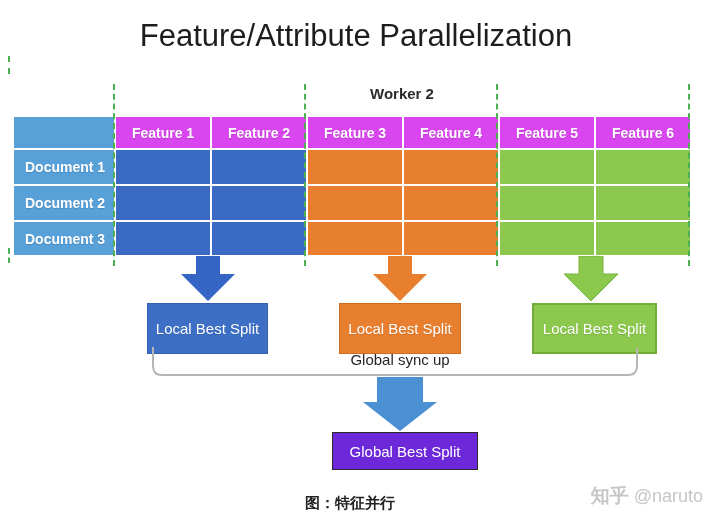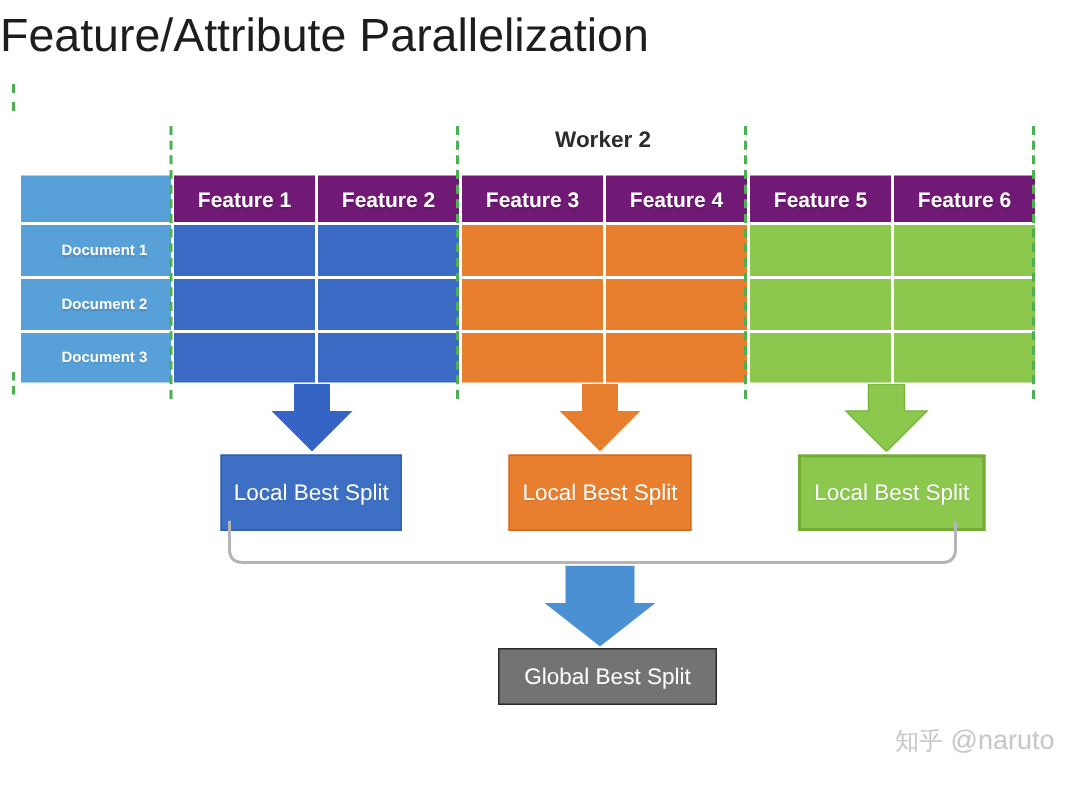--- a/index.html
+++ b/index.html
@@ -1,22 +1,22 @@
 <!DOCTYPE html>
 <html><head>
 <meta charset="utf-8">
 <style>
   html,body { margin:0; padding:0; background:#ffffff; }
   .stage {
     position:relative; width:720px; height:525px; background:#ffffff;
     font-family:"Liberation Sans", sans-serif; overflow:hidden;
   }
   .title {
-    position:absolute; left:0; top:6px; width:688px; margin:0;
-    font-size:31px; font-weight:400; color:#1d1d1d;
+    position:absolute; left:0; top:6px; width:688px; margin:12px;
+    text-align:center; font-size:31px; font-weight:400; color:#1d1d1d;
   }
   .worker-label {
     position:absolute; top:85px; width:110px; text-align:center;
     font-size:15px; color:#2b2b2b;
   }
   .wl1 { left:155px; } .wl2 { left:347px;font-weight:bold; } .wl3 { left:538px; }
 
   .vline {
     position:absolute; top:84px; height:182px; width:0;
     border-left:2px dashed #4caf50; z-index:5;
@@ -29,27 +29,27 @@
   .ed-bottom { top:248px; height:15px; }
 
   .ftable {
     position:absolute; left:14px; top:117px; width:676px; height:138px;
     display:grid; grid-template-columns:100px repeat(6,1fr);
     grid-template-rows:31px 34px 34px 33px; gap:2px;
   }
   .cell { min-width:0; }
   .corner { background:#58a0d8; }
   .fhead {
-    background:#701a75; color:#ffffff; font-weight:bold; font-size:14px;
+    background:#d946ef; color:#ffffff; font-weight:bold; font-size:14px;
     display:flex; align-items:center; justify-content:center;
     text-shadow:0 1px 1px rgba(0,0,0,0.15);
   }
   .doc {
-    background:#58a0d8; color:#ffffff; font-weight:bold; font-size:10px;
-    display:flex; align-items:center; padding-left:27px;
+    background:#58a0d8; color:#ffffff; font-weight:bold; font-size:14px;
+    display:flex; align-items:center; padding-left:11px;
     text-shadow:0 1px 1px rgba(0,0,0,0.15);
   }
   .c-blue   { background:#3b6ac4; }
   .c-orange { background:#e87f2e; }
   .c-green  { background:#8cc84e; }
 
   .arrow { position:absolute; top:256px; width:56px; height:45px; }
   .a1 { left:180px; } .a2 { left:372px; } .a3 { left:563px; }
   .fill-blue   { fill:#3464c4; }
   .fill-orange { fill:#e87f2e; }
@@ -69,33 +69,33 @@
   .bracket path { stroke:#b5b5b5; stroke-width:2; fill:none; }
 
   .sync-label {
     position:absolute; left:310px; top:351px; width:180px; text-align:center;
     font-size:15px; color:#262626;
   }
   .sync-arrow { position:absolute; left:362px; top:377px; width:76px; height:54px; }
 
   .global-box {
     position:absolute; left:332px; top:432px; width:146px; height:38px;
-    background:#737373; color:#ffffff; font-size:15px;
+    background:#6d28d9; color:#ffffff; font-size:15px;
     display:flex; align-items:center; justify-content:center;
     border:1px solid #2a2a2a; box-sizing:border-box;
   }
   .caption {
     position:absolute; left:280px; top:494px; width:140px; text-align:center;
     font-size:15px; color:#222222; font-weight:600;
   }
   .watermark {
     position:absolute; right:17px; top:483px; font-size:18px; color:#c6c6c6;
     white-space:nowrap;
   }
-  .watermark .brand { font-weight:normal; font-size:16px; }
+  .watermark .brand { font-weight:bold; font-size:19px; }
 </style>
 </head>
 <body>
 
 <div class="stage">
 
   <h1 class="title">Feature/Attribute Parallelization</h1>
 
   <div class="worker-label wl2">Worker 2</div>
 
@@ -156,28 +156,30 @@
   <div class="split-box b2">
     <span>Local Best Split</span>
   </div>
   <div class="split-box b3">
     <span>Local Best Split</span>
   </div>
 
   <svg class="bracket" viewBox="0 0 488 31">
     <path d="M2,0 L2,19 Q2,28 11,28 L477,28 Q486,28 486,19 L486,1"></path>
   </svg>
+  <div class="sync-label">Global sync up</div>
 
   <svg class="sync-arrow" viewBox="0 0 76 54">
     <polygon class="fill-sync" points="15,0 61,0 61,25 75,25 38,54 1,25 15,25"></polygon>
   </svg>
 
   <div class="global-box">
     <span>Global Best Split</span>
   </div>
 
+  <div class="caption">图：特征并行</div>
 
   <div class="watermark">
     <span class="brand">知乎</span>
     <span class="handle">@naruto</span>
   </div>
 
 </div>
 
 </body></html>

